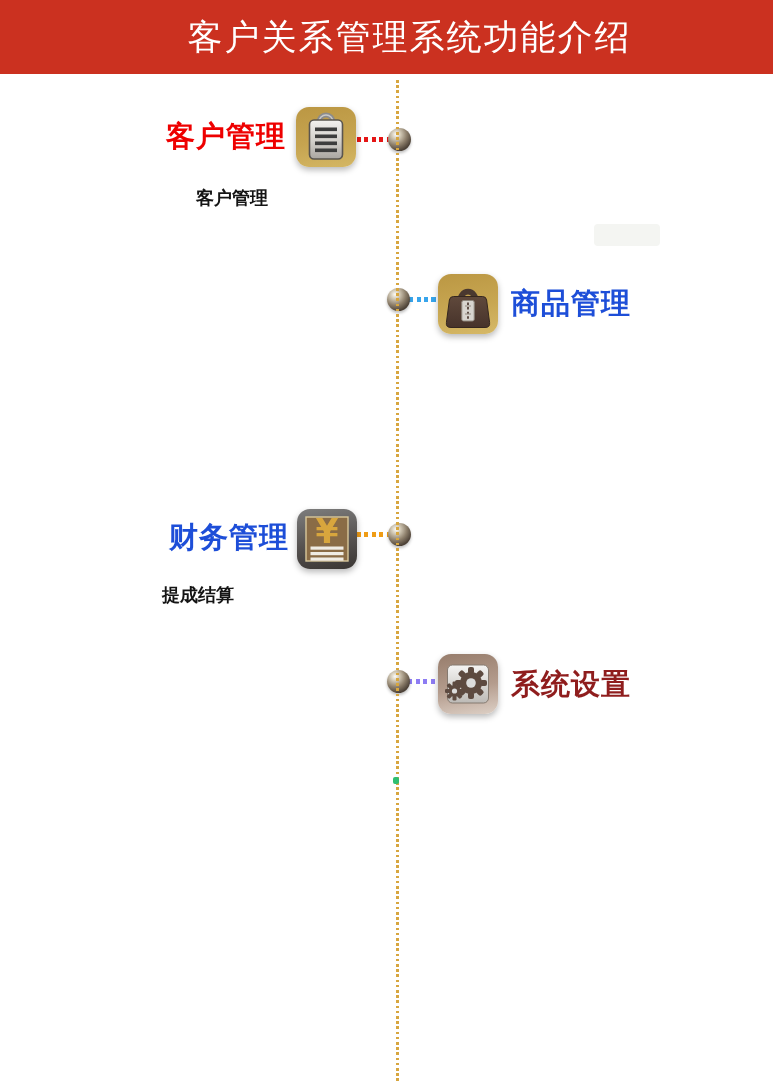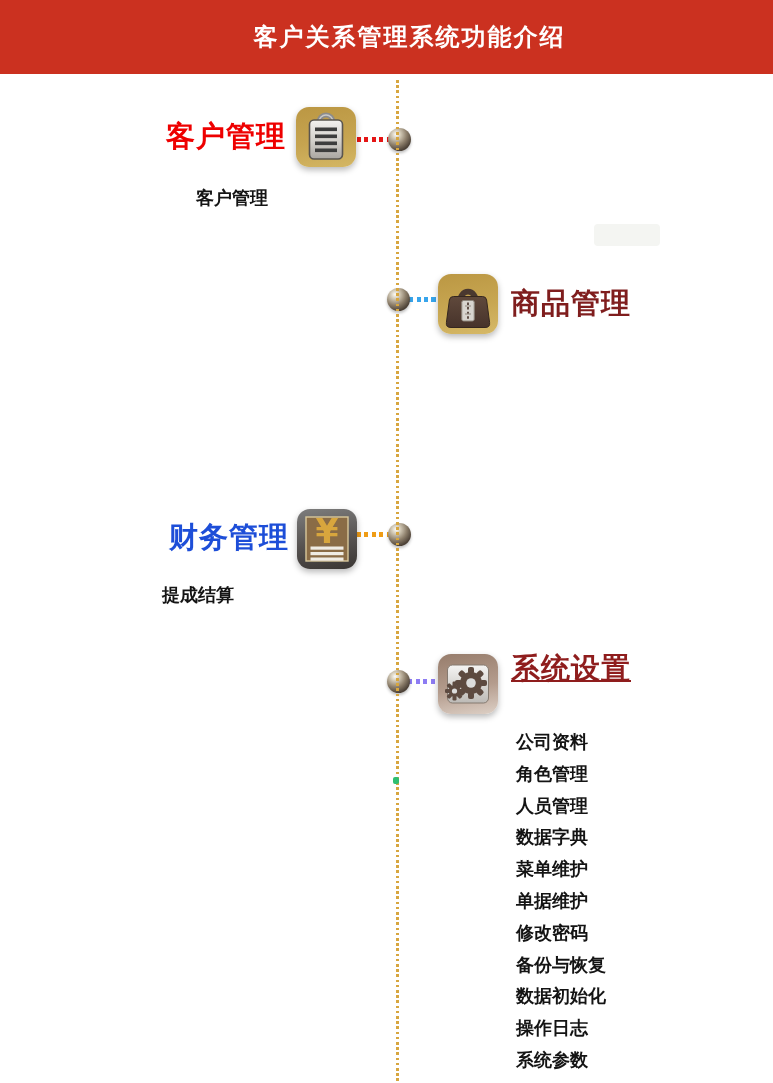--- a/index.html
+++ b/index.html
@@ -1,21 +1,21 @@
 <!DOCTYPE html>
 <html><head>
 <meta charset="utf-8">
 <style>
   * { margin:0; padding:0; box-sizing:border-box; }
   body { background:#ffffff; font-family:"Liberation Sans","DejaVu Sans",sans-serif; }
   .page { position:relative; width:773px; height:1083px; background:#ffffff; overflow:hidden; margin:0 auto; }
 
   
   .header { position:absolute; left:0; top:0; width:773px; height:74px; background:#cb3120; display:flex; align-items:center; justify-content:center; }
-  .header h1 { color:#ffffff; font-size:24px; font-weight:700; letter-spacing:2px; padding-left:46px; white-space:nowrap; }
+  .header h1 { color:#ffffff; font-size:35px; font-weight:400; letter-spacing:2px; padding-left:46px; white-space:nowrap; }
 
   
   .timeline { position:absolute; left:396px; top:80px; width:3px; height:1003px; z-index:2;
     background:repeating-linear-gradient(180deg,#d7a63f 0 2.6px,rgba(0,0,0,0) 2.6px 5.2px); }
 
   
   .node { position:absolute; width:23px; height:23px; border-radius:50%; z-index:1;
     background:radial-gradient(circle at 35% 28%, #fdfcf8 0%, #d2c9b6 20%, #8d7f6b 48%, #4e4338 74%, #211c16 100%);
     box-shadow:0 2px 3px rgba(0,0,0,0.25); }
   .node1 { left:388px; top:128px; }
@@ -37,23 +37,23 @@
     box-shadow:0 3px 6px rgba(0,0,0,0.28); }
   .icon1 { left:296px; top:107px; background:linear-gradient(170deg,#bb9743 0%,#c6a450 55%,#d4b765 100%); }
   .icon2 { left:438px; top:274px; background:linear-gradient(170deg,#bb9743 0%,#c8a752 55%,#d6b968 100%); }
   .icon3 { left:297px; top:509px; background:linear-gradient(170deg,#7d7d7d 0%,#565250 55%,#3a3633 100%); }
   .icon4 { left:438px; top:654px; background:linear-gradient(170deg,#977d6c 0%,#b49c8d 55%,#ddd0c6 100%); }
   .app-icon svg { display:block; width:60px; height:60px; }
 
   
   .sec-title { position:absolute; font-size:29px; font-weight:700; letter-spacing:1px; line-height:32px; white-space:nowrap; }
   .title1 { left:166px; top:120px; color:#ee0000; }
-  .title2 { left:511px; top:287px; color:#7f1d1d; }
+  .title2 { left:511px; top:287px; color:#1d4ed8; }
   .title3 { left:169px; top:521px; color:#1d4ed8; }
-  .title4 { left:511px; top:652px; color:#8f1d1d;text-decoration:underline; }
+  .title4 { left:511px; top:668px; color:#8f1d1d; }
 
   
   .feature-list { position:absolute; }
   .feature-list div { font-size:18px; font-weight:600; color:#141414; line-height:32px; height:32px; white-space:nowrap; }
   .list1 { left:196px; top:182px; }
   .list2 { left:512px; top:338px; }
   .list3 { left:162px; top:579px; }
   .list4 { left:516px; top:727px; }
   .list4 div { line-height:31.8px; height:31.8px; }
 
@@ -169,27 +169,14 @@
         <rect x="-2" y="-9.5" width="4" height="4.6" rx="1.2" transform="rotate(135)"></rect>
         <rect x="-2" y="-9.5" width="4" height="4.6" rx="1.2" transform="rotate(180)"></rect>
         <rect x="-2" y="-9.5" width="4" height="4.6" rx="1.2" transform="rotate(225)"></rect>
         <rect x="-2" y="-9.5" width="4" height="4.6" rx="1.2" transform="rotate(270)"></rect>
         <rect x="-2" y="-9.5" width="4" height="4.6" rx="1.2" transform="rotate(315)"></rect>
         <circle r="6"></circle>
         <circle r="2.6" fill="#dcdcdc"></circle>
       </g>
     </svg>
   </div>
-  <div class="feature-list list4">
-      <div>公司资料</div>
-      <div>角色管理</div>
-      <div>人员管理</div>
-      <div>数据字典</div>
-      <div>菜单维护</div>
-      <div>单据维护</div>
-      <div>修改密码</div>
-      <div>备份与恢复</div>
-      <div>数据初始化</div>
-      <div>操作日志</div>
-      <div>系统参数</div>
-    </div>
 
 </div>
 
 </body></html>

